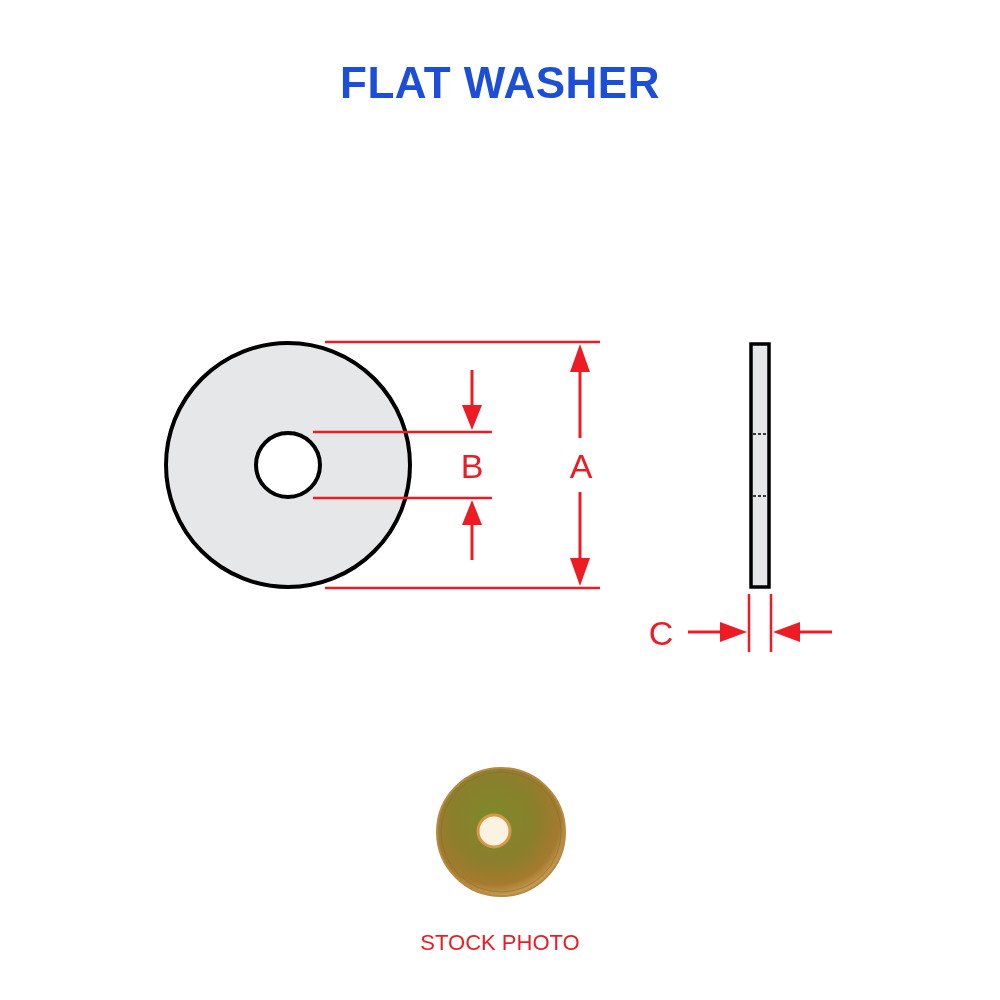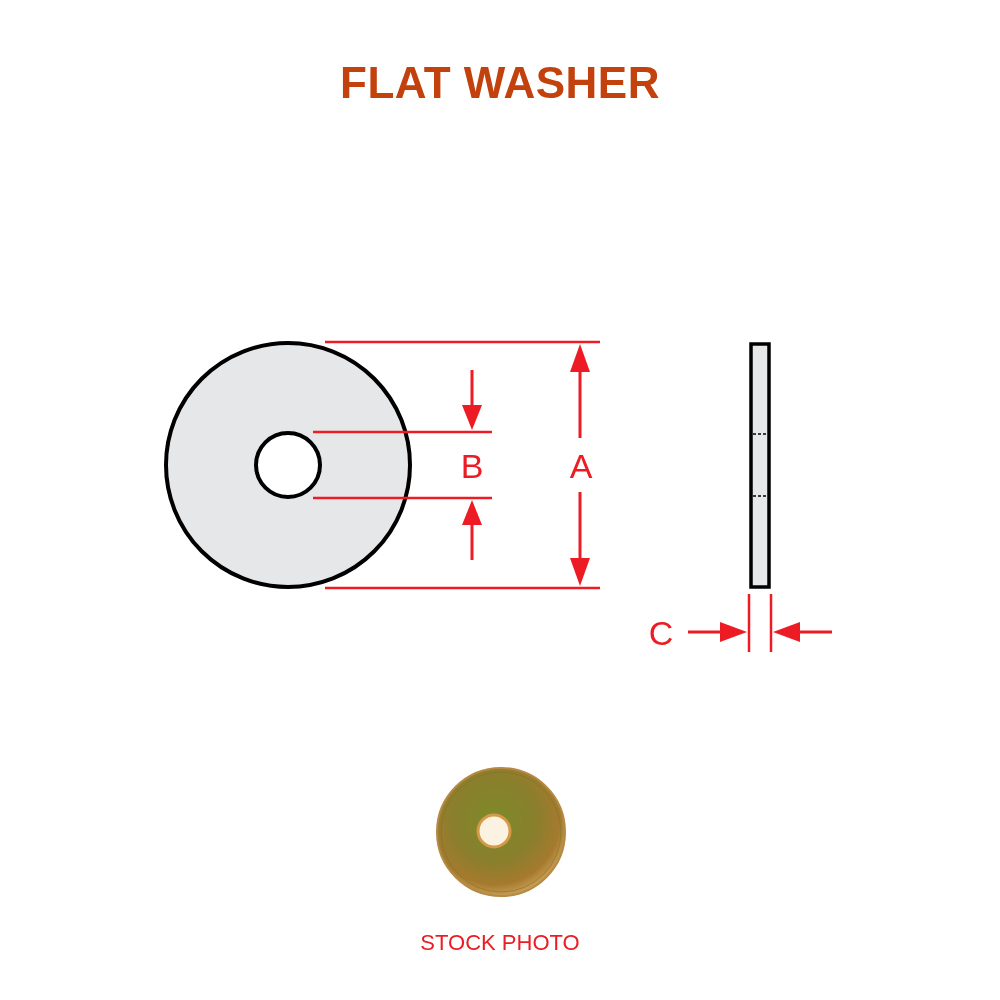--- a/index.html
+++ b/index.html
@@ -1,17 +1,17 @@
 <!DOCTYPE html>
 <html><head>
 <meta charset="utf-8">
 <style>
   html, body { margin:0; padding:0; background:#ffffff; }
   body { width:1000px; height:1000px; position:relative; overflow:hidden; font-family:"Liberation Sans", sans-serif; }
-  .title { position:absolute; top:58px; left:0; width:1000px; text-align:center; font-size:44px; font-weight:bold; color:#c2410c; letter-spacing:0.5px; }
+  .title { position:absolute; top:58px; left:0; width:1000px; text-align:center; font-size:44px; font-weight:bold; color:#1d4ed8; letter-spacing:0.5px; }
   .diagram { position:absolute; left:0; top:0; }
   .caption { position:absolute; top:930px; left:0; width:1000px; text-align:center; font-size:22px; color:#ed1c24; }
   .lbl { font-family:"Liberation Sans", sans-serif; font-size:34px; fill:#ed1c24; }
 </style>
 </head>
 <body>
 
 <div class="title">FLAT WASHER</div>
 
 <svg class="diagram" width="1000" height="1000" viewBox="0 0 1000 1000">

